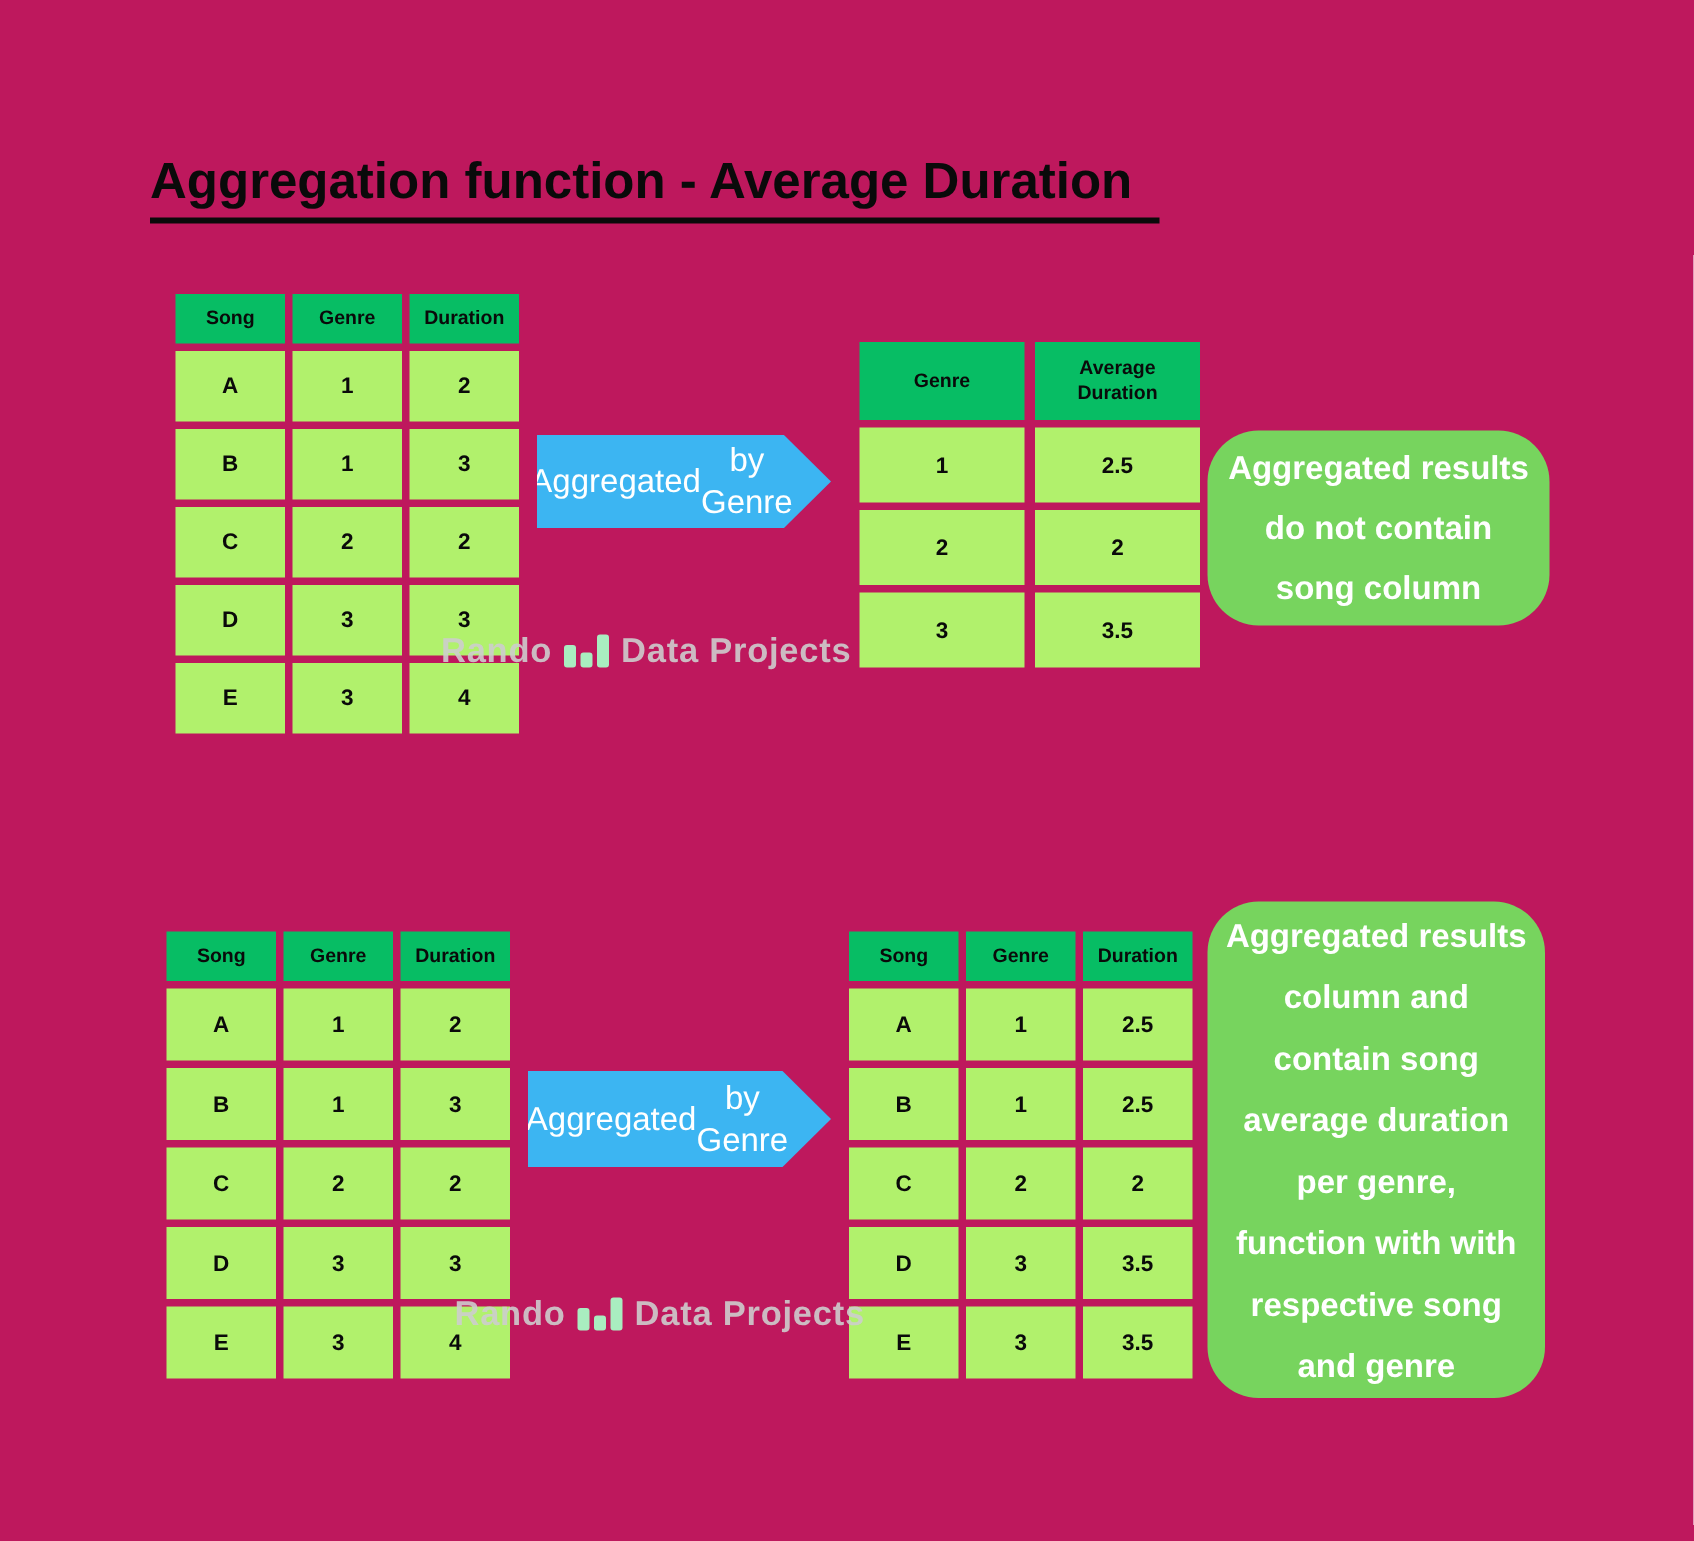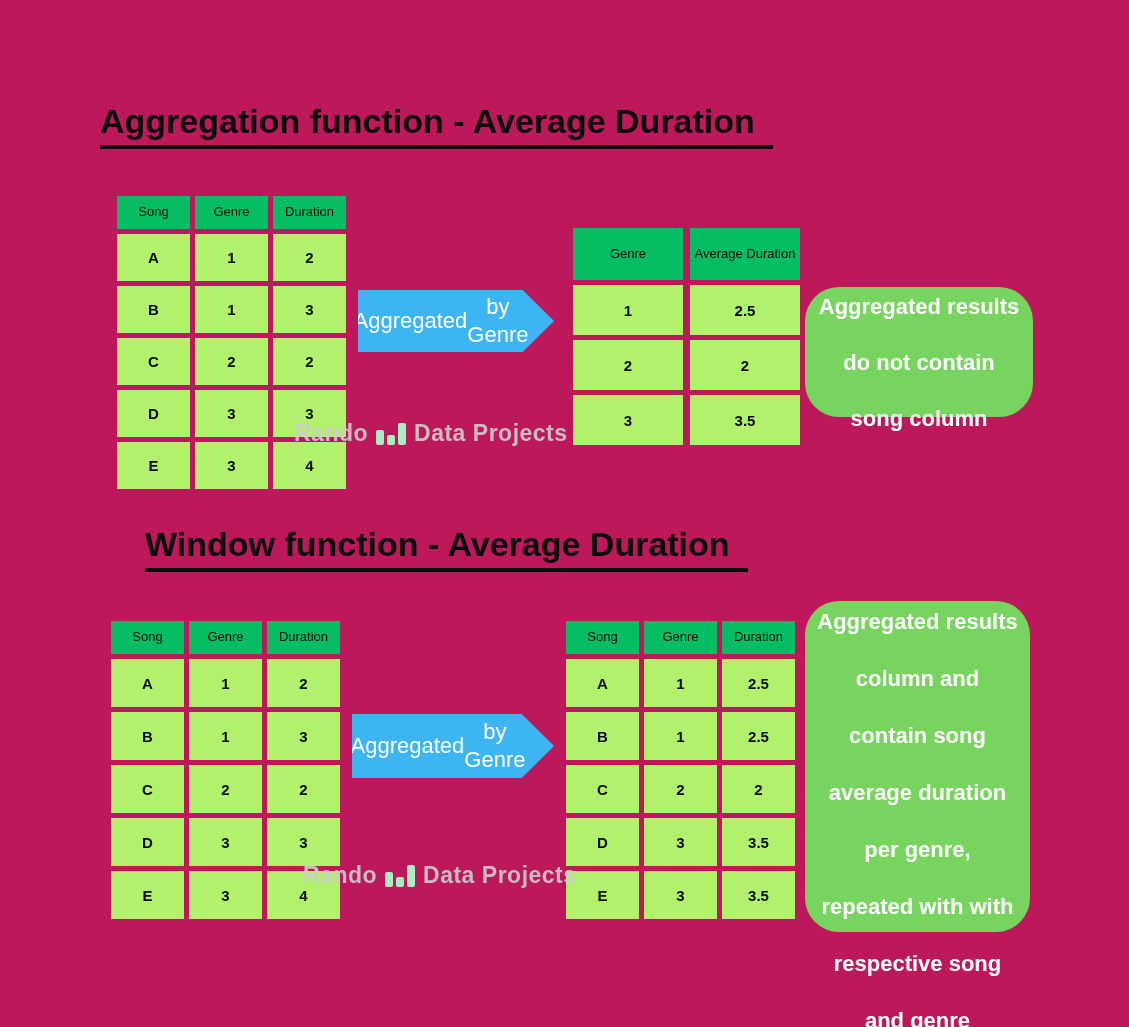--- a/index.html
+++ b/index.html
@@ -16,43 +16,43 @@
   .title1 { left:100px; top:102px; }
   .title2 { left:145px; top:525px; }
 
   
   .grid-table { position:absolute; display:grid; gap:5px; z-index:1; }
   .t-src1 { left:117px; top:196px; grid-template-columns:repeat(3,73px); grid-template-rows:33px repeat(5,47px); }
   .t-res1 { left:573px; top:228px; grid-template-columns:110px 110px; grid-template-rows:52px repeat(3,50px); column-gap:7px; row-gap:5px; }
   .t-src2 { left:111px; top:621px; grid-template-columns:repeat(3,73px); grid-template-rows:33px repeat(5,48px); }
   .t-res2 { left:566px; top:621px; grid-template-columns:repeat(3,73px); grid-template-rows:33px repeat(5,48px); }
   .hcell {
-    background:#07bd64; color:#0a0a0a; font-size:13px; font-weight:normal;
+    background:#07bd64; color:#0a0a0a; font-size:13px; font-weight:bold;
     display:flex; align-items:center; justify-content:center; text-align:center; line-height:1.3; padding:2px;
   }
   .cell {
     background:#b1f16c; color:#0a0a0a; font-size:15px; font-weight:bold;
     display:flex; align-items:center; justify-content:center;
   }
 
   
   .arrow {
     position:absolute; background:#3cb5f2; color:#ffffff; font-weight:normal;
     clip-path:polygon(0 0, 84% 0, 100% 50%, 84% 100%, 0 100%);
     display:flex; flex-direction:row; justify-content:center; align-items:center;
     padding-right:30px; font-size:22px; line-height:28px; z-index:1; text-align:center;
   }
   .arrow1 { left:358px; top:290px; width:196px; height:62px; }
   .arrow2 { left:352px; top:714px; width:202px; height:64px; }
 
   
   .note {
     position:absolute; background:#77d45e; color:#ffffff; font-weight:bold;
-    border-radius:34px; display:flex; flex-direction:column; justify-content:flex-start;
-    text-align:center; z-index:1;gap:16px;
+    border-radius:34px; display:flex; flex-direction:column; justify-content:center;
+    text-align:center; z-index:1;
   }
   .note1 { left:805px; top:287px; width:228px; height:130px; font-size:22px; line-height:40px; }
   .note2 { left:805px; top:601px; width:225px; height:331px; font-size:22px; line-height:41px; }
 
   
   .watermark {
     position:absolute; display:flex; align-items:center; gap:8px;
     color:rgba(205,205,205,0.9); font-weight:bold; font-size:23px; letter-spacing:0.5px;
     z-index:5; white-space:nowrap;
   }
@@ -119,23 +119,20 @@
   <div class="watermark wm1">
     <span>Rando</span>
     <span class="wm-icon">
       <span class="wm-bar b1"></span>
         <span class="wm-bar b2"></span>
         <span class="wm-bar b3"></span>
     </span>
     <span>Data Projects</span>
   </div>
 
-  <div class="title title2">
-    <span class="u">Window function - Average Duration</span>
-  </div>
 
   <div class="grid-table t-src2">
     <div class="hcell">Song</div>
     <div class="hcell">Genre</div>
     <div class="hcell">Duration</div>
     <div class="cell">A</div>
     <div class="cell">1</div>
     <div class="cell">2</div>
     <div class="cell">B</div>
     <div class="cell">1</div>
@@ -176,21 +173,21 @@
     <div class="cell">3</div>
     <div class="cell">3.5</div>
   </div>
 
   <div class="note note2">
     <div>Aggregated results</div>
     <div>column and</div>
     <div>contain song</div>
     <div>average duration</div>
     <div>per genre,</div>
-    <div>repeated with with</div>
+    <div>function with with</div>
     <div>respective song</div>
     <div>and genre</div>
   </div>
 
   <div class="watermark wm2">
     <span>Rando</span>
     <span class="wm-icon">
       <span class="wm-bar b1"></span>
         <span class="wm-bar b2"></span>
         <span class="wm-bar b3"></span>

